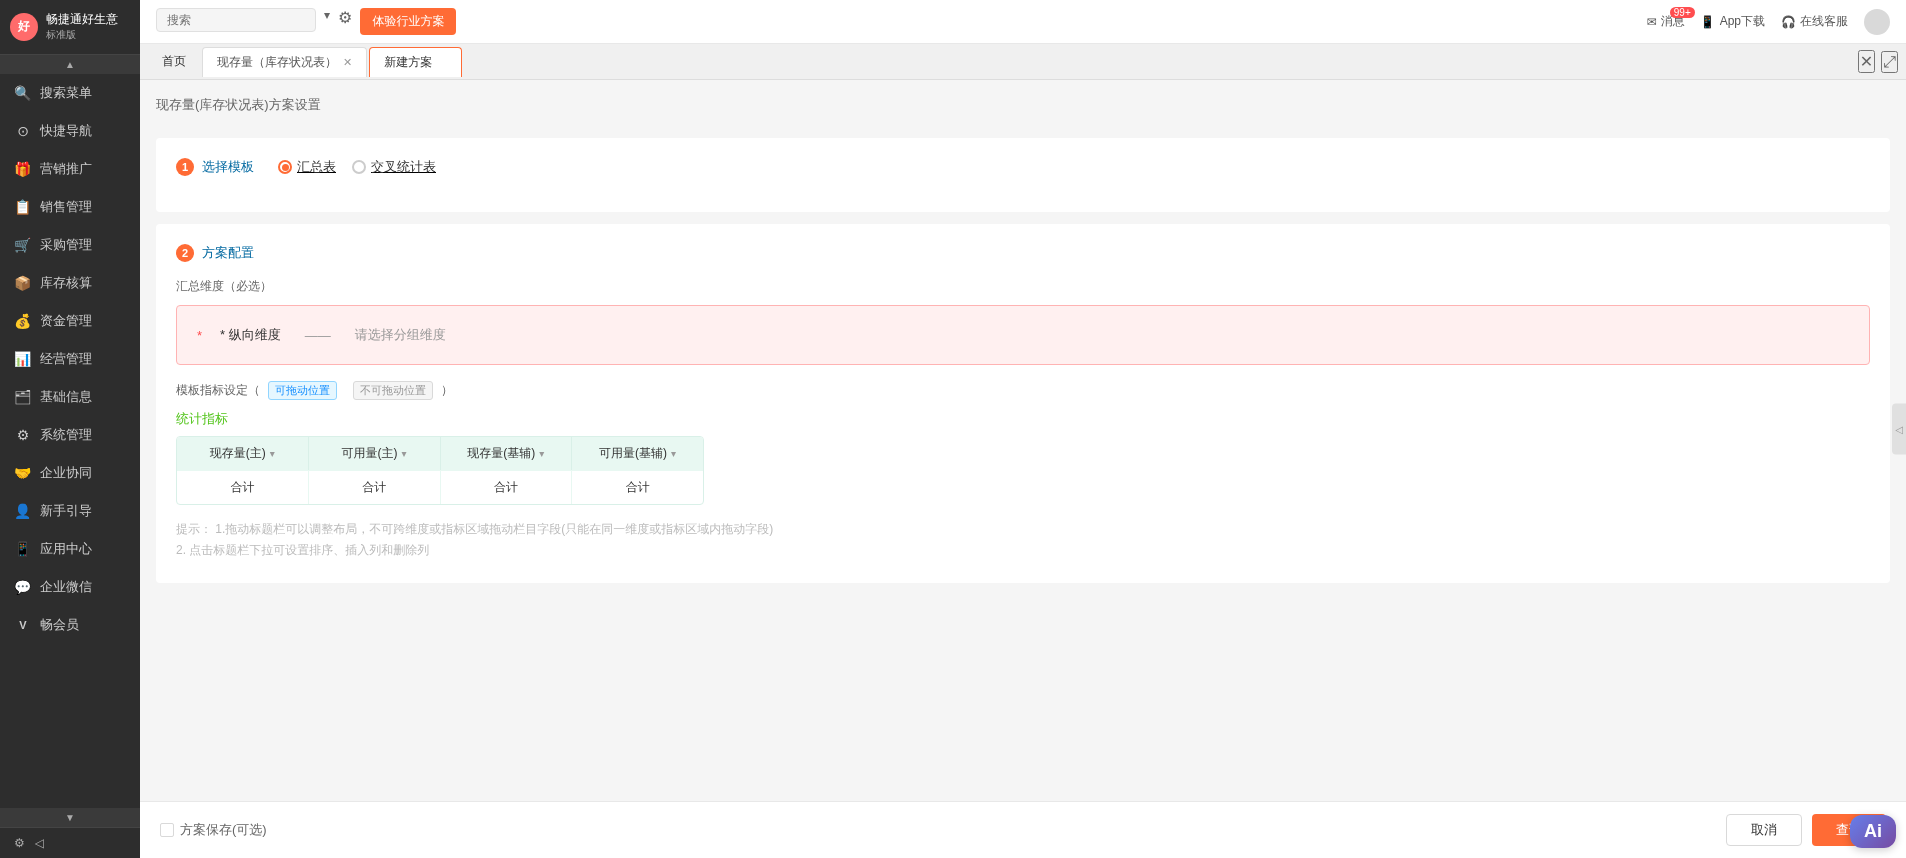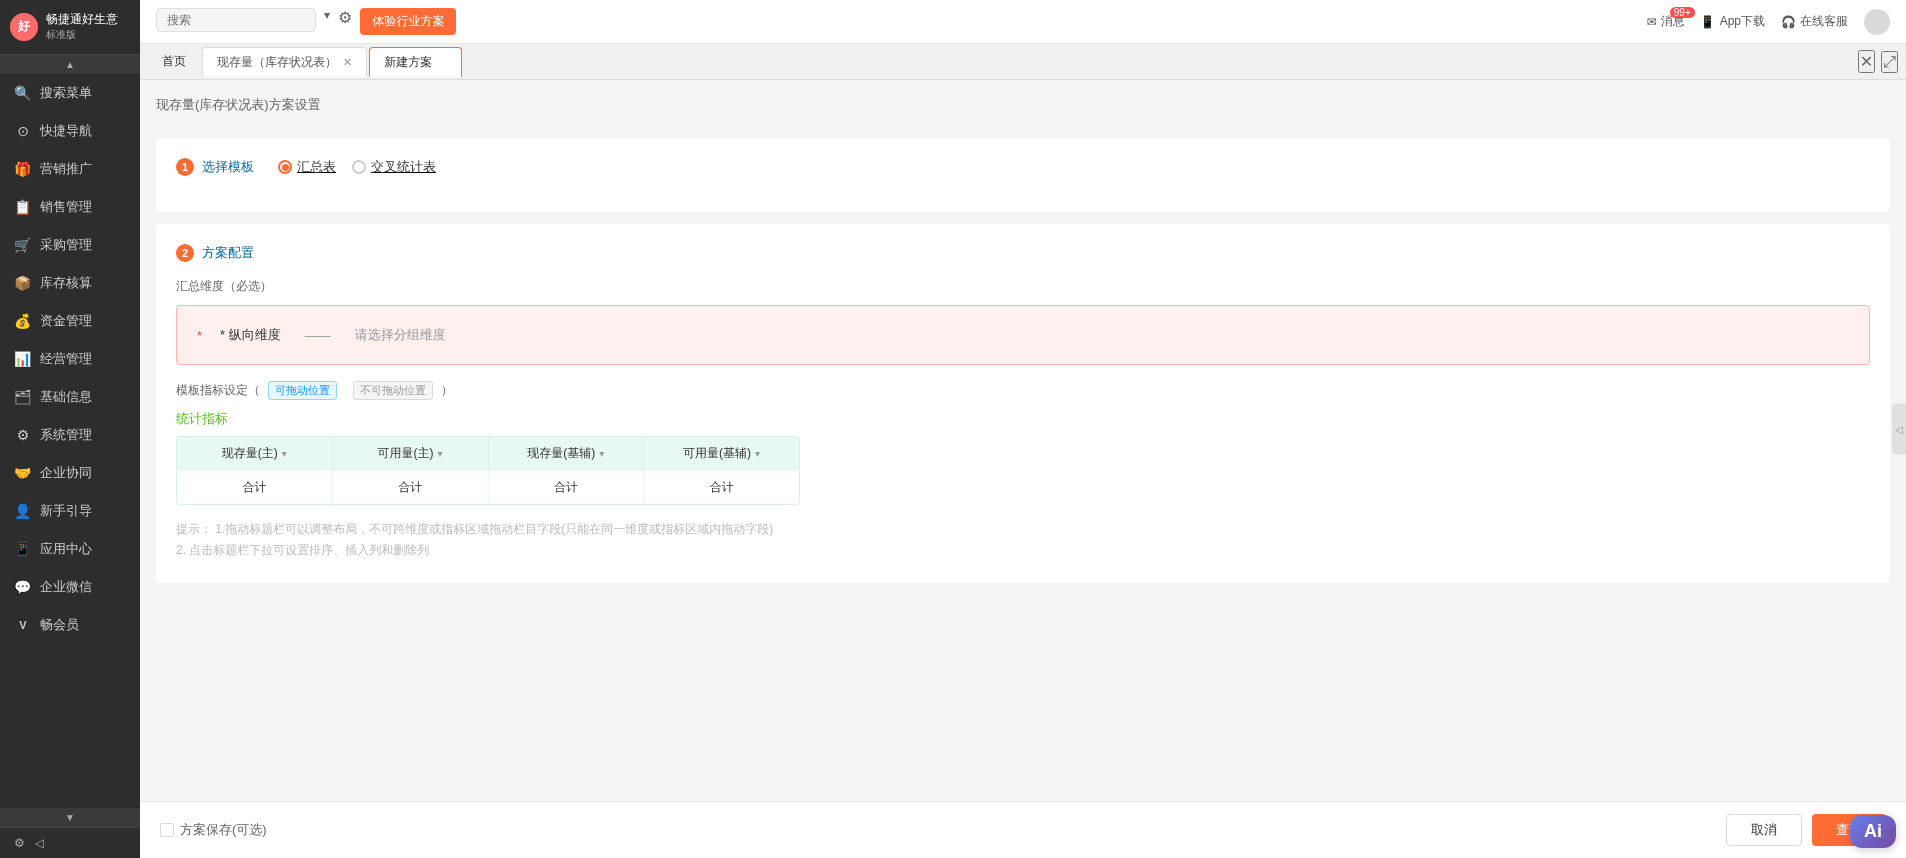--- a/index.html
+++ b/index.html
@@ -214,21 +214,21 @@
       background: #f5f5f5;
       border: 1px solid #d9d9d9;
       border-radius: 3px;
       padding: 1px 6px;
       font-size: 11px;
       color: #999;
     }
     .stats-label { color: #52c41a; font-size: 13px; font-weight: 500; margin-bottom: 8px; }
 
     
-    .data-table { border: 1px solid #d9f0e8; border-radius: 4px; overflow: hidden; width: 624px; }
+    .data-table { border: 1px solid #d9f0e8; border-radius: 4px; overflow: hidden; width: 528px; }
     .table-header { display: flex; background: #e8f8f2; }
     .table-header-cell {
       flex: 1; padding: 8px 12px; font-size: 12px; color: #333;
       display: flex; align-items: center; justify-content: center; gap: 4px;
       border-right: 1px solid #d9f0e8;
     }
     .table-header-cell:last-child { border-right: none; }
     .table-header-cell .chevron { color: #999; font-size: 10px; cursor: pointer; }
     .table-body-row { display: flex; border-top: 1px solid #e8f8f2; }
     .table-body-cell {

